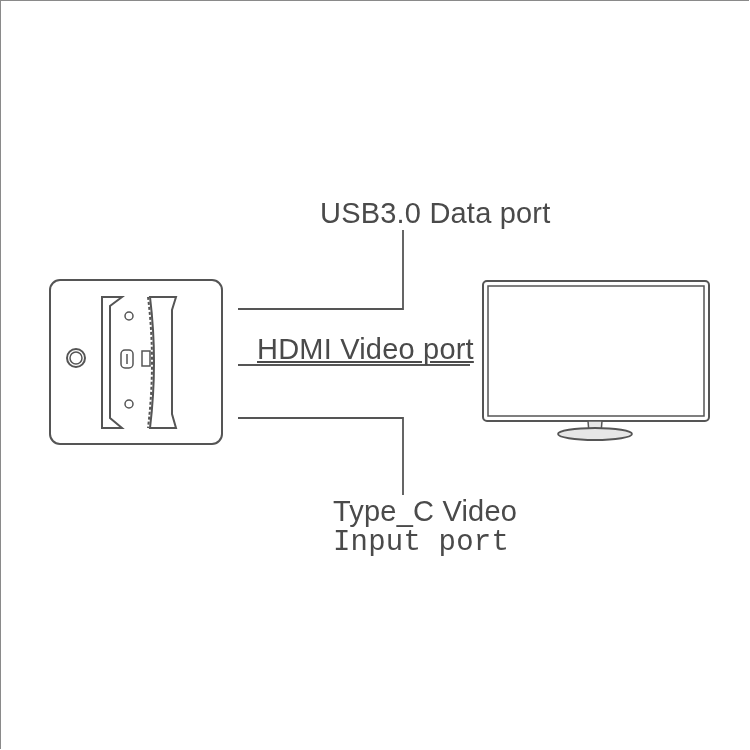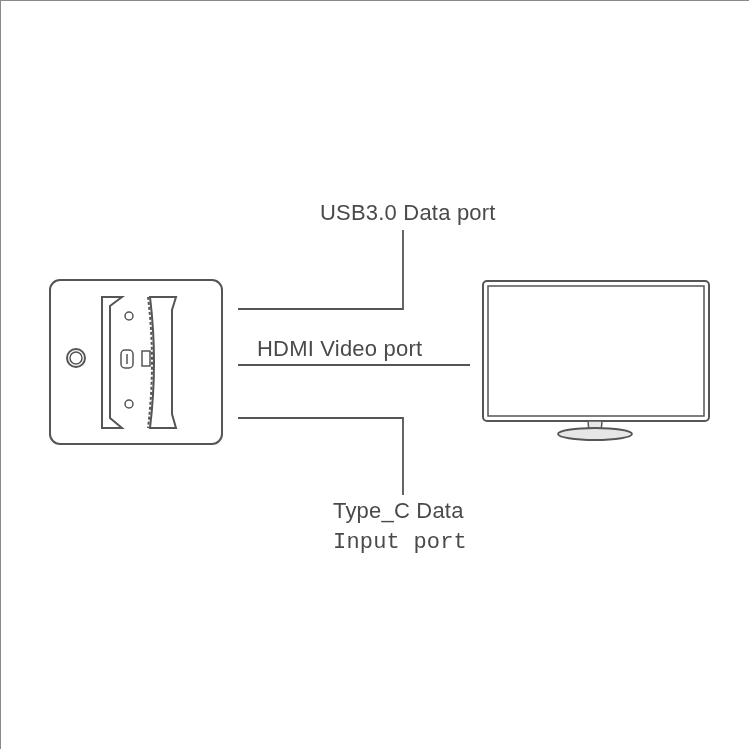--- a/index.html
+++ b/index.html
@@ -1,19 +1,19 @@
 <!DOCTYPE html>
 <html><head>
   <meta charset="utf-8">
   <style>
     html, body { margin: 0; padding: 0; }
     body { width: 750px; height: 750px; background: #ffffff; position: relative; overflow: hidden; font-family: "Liberation Sans", sans-serif; }
     .frame { position: absolute; left: 0; top: 0; width: 749px; height: 749px; border-left: 1px solid #8a8a8a; border-top: 1px solid #8a8a8a; box-sizing: border-box; }
     svg.diagram { position: absolute; left: 0; top: 0; }
-    .label { position: absolute; color: #4a4a4a; font-size: 22px; line-height: 32px; white-space: nowrap; letter-spacing: 0.2px; }
+    .label { position: absolute; color: #4a4a4a; font-size: 29px; line-height: 32px; white-space: nowrap; letter-spacing: 0.2px; }
   </style>
 </head>
 <body>
 
 <div class="frame"></div>
 
 <svg class="diagram" width="750" height="750" viewBox="0 0 750 750">
 
   <g fill="none" stroke="#555555" stroke-width="2">
     <rect x="50" y="280" width="172" height="164" rx="10" ry="10"></rect>
@@ -42,15 +42,15 @@
 
   <g stroke="#555555" stroke-width="2">
     <rect x="483" y="281" width="226" height="140" rx="4" ry="4" fill="#ffffff"></rect>
     <rect x="488" y="286" width="216" height="130" fill="#ffffff" stroke-width="1.5"></rect>
     <path d="M588 421 L602 421 L601 433 L589 433 Z" fill="#e6e6e6" stroke-width="1.5"></path>
     <ellipse cx="595" cy="434" rx="37" ry="6" fill="#e6e6e6" stroke-width="1.8"></ellipse>
   </g>
 </svg>
 
 <div class="label" style="left:320px; top:197px;">USB3.0 Data port</div>
-<div class="label" style="left:257px; top:333px;">HDMI Video port</div>
-<div class="label" style="left:333px; top:495px;">Type_C Data</div>
+<div class="label" style="left:257px; top:333px;text-decoration:underline;">HDMI Video port</div>
+<div class="label" style="left:333px; top:495px;">Type_C Video</div>
 <div class="label" style="left:333px; top:527px;font-family:Liberation Mono, monospace;">Input port</div>
 
 </body></html>

